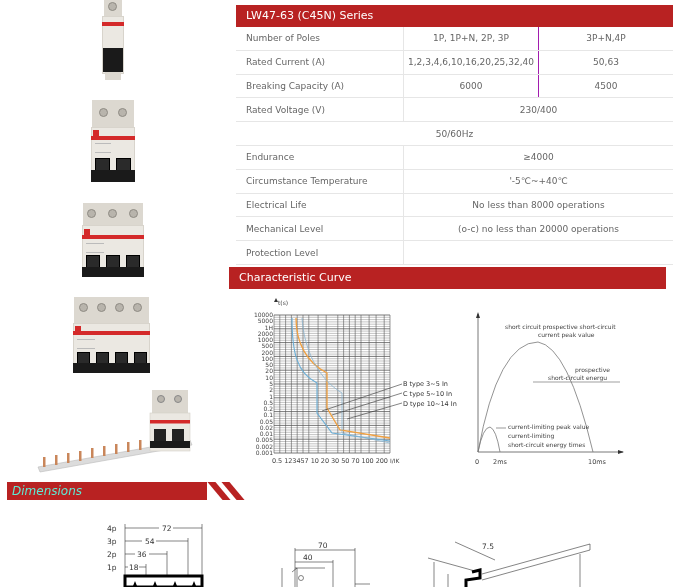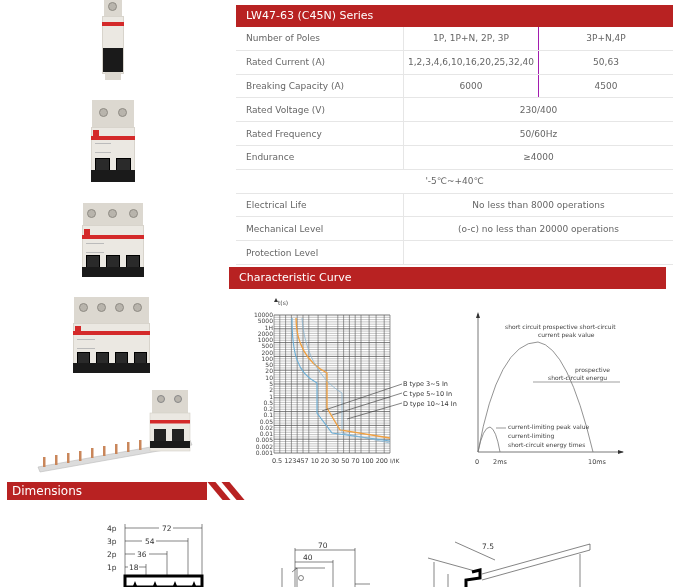--- a/index.html
+++ b/index.html
@@ -20,21 +20,21 @@
   .spec { position: absolute; left: 236px; top: 5px; width: 437px; }
   .spec-header { background: #b82222; color: #fff; height: 22px; line-height: 22px; padding-left: 10px; font-size: 11px; }
   .row { display: flex; height: 23.8px; border-bottom: 1px solid #e6e6e6; font-size: 9px; color: #666; align-items: center; }
   .c1 { width: 168px; padding-left: 10px; border-right: 1px solid #e6e6e6; height: 100%; display: flex; align-items: center; }
   .c2 { width: 135px; text-align: center; border-right: 1px solid #a21caf; height: 100%; display: flex; align-items: center; justify-content: center; }
   .c3 { flex: 1; text-align: center; height: 100%; display: flex; align-items: center; justify-content: center; }
   .cspan { flex: 1; text-align: center; height: 100%; display: flex; align-items: center; justify-content: center; }
 
   .curve-header { position: absolute; left: 229px; top: 267px; width: 437px; height: 22px; line-height: 22px; padding-left: 10px; background: #b82222; color: #fff; font-size: 11px; }
 
-  .dim-header { position: absolute; left: 7px; top: 482px; width: 200px; height: 18px; line-height: 18px; padding-left: 5px; background: #b82222; color: #ffffff; font-size: 12px; }
+  .dim-header { position: absolute; left: 7px; top: 482px; width: 200px; height: 18px; line-height: 18px; padding-left: 5px; background: #b82222; color: #5eead4; font-size: 12px; font-style: italic; }
   .stripe { position: absolute; top: 482px; width: 8px; height: 18px; background: #b82222; transform: skewX(40deg); }
 
   svg text { font-family: "DejaVu Sans", sans-serif; }
 </style>
 </head>
 <body>
 
 <div>
 
   <div class="breaker" style="left:102px;top:0;width:22px;height:82px;">
@@ -131,28 +131,28 @@
   <div class="row">
     <div class="c1">Breaking Capacity (A)</div>
     <div class="c2">6000</div>
     <div class="c3">4500</div>
   </div>
   <div class="row">
     <div class="c1">Rated Voltage (V)</div>
     <div class="cspan">230/400</div>
   </div>
   <div class="row">
-    <div class="c1">Rated Frequency</div>
     <div class="cspan">50/60Hz</div>
   </div>
   <div class="row">
     <div class="c1">Endurance</div>
     <div class="cspan">≥4000</div>
   </div>
   <div class="row">
+    <div class="c1">Circumstance Temperature</div>
     <div class="cspan">'-5℃~+40℃</div>
   </div>
   <div class="row">
     <div class="c1">Electrical Life</div>
     <div class="cspan">No less than 8000 operations</div>
   </div>
   <div class="row">
     <div class="c1">Mechanical Level</div>
     <div class="cspan">(o-c) no less than 20000 operations</div>
   </div>

